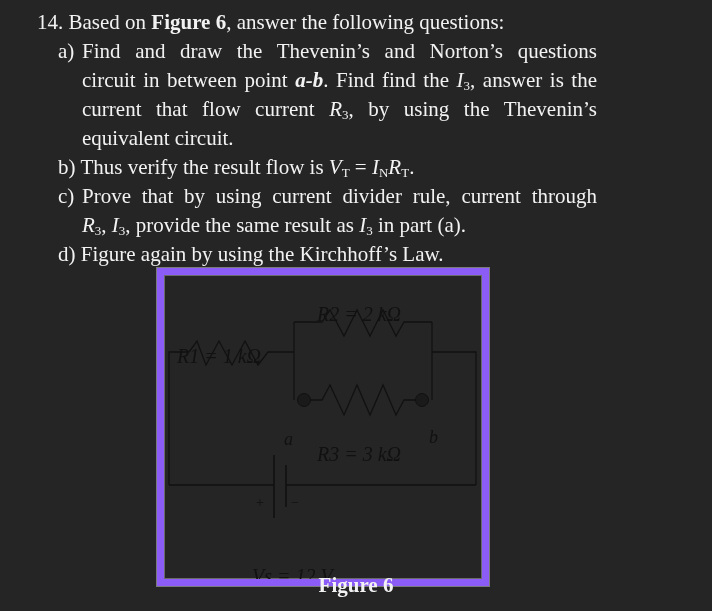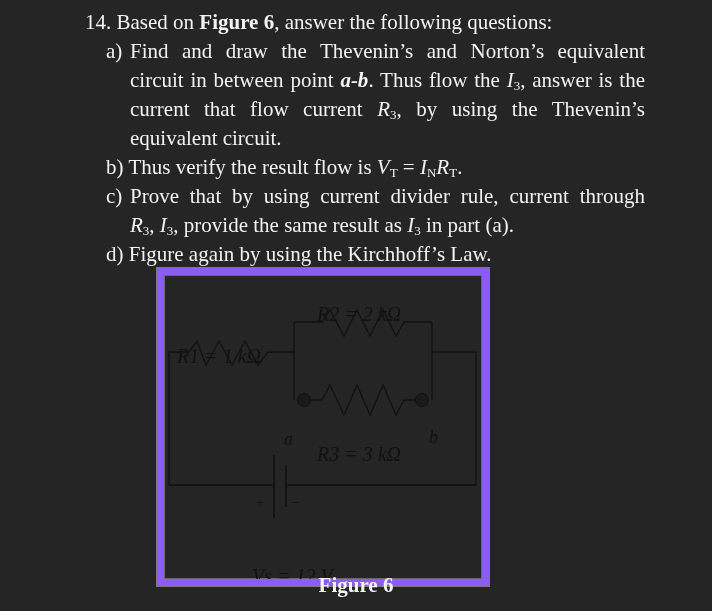--- a/index.html
+++ b/index.html
@@ -4,21 +4,21 @@
 <style>
   html, body { margin: 0; padding: 0; }
   body {
     width: 712px; height: 611px;
     background: #252525;
     overflow: hidden;
     font-family: "Liberation Serif", "DejaVu Serif", serif;
     color: #f2f2f2;
     position: relative;
   }
-  .q { position: absolute; font-size: 21px; line-height: 29px; white-space: nowrap; margin-left: 48px; }
+  .q { position: absolute; font-size: 21px; line-height: 29px; white-space: nowrap; }
   .q i { }
   .q b { font-weight: bold; }
   sub { font-size: 13px; vertical-align: -3px; line-height: 0; }
   .just { text-align: justify; text-align-last: justify; }
   .figure-frame {
     position: absolute; left: 157px; top: 268px;
     width: 318px; height: 304px;
     border: 7px solid #8b5cf6;
     outline: 1px solid #7a7a7a;
     box-shadow: inset 0 0 0 1px #6a6a6a;
@@ -33,23 +33,23 @@
 </style>
 </head>
 <body>
 
 <div class="q" style="left:37px; top:8px;">
   <span>14.</span>
   <span>Based on </span><b>Figure 6</b><span>, answer the following questions:</span>
 </div>
 
 <div class="q" style="left:58px; top:37px;">a)</div>
-<div class="q just" style="left:82px; top:37px; width:515px;">Find and draw the Thevenin’s and Norton’s equivalent</div>
+<div class="q just" style="left:82px; top:37px; width:515px;">Find and draw the Thevenin’s and Norton’s questions</div>
 <div class="q just" style="left:82px; top:66px; width:515px;">
-  <span>circuit in between point </span><b><i>a-b</i></b><span>. Thus flow the </span><i>I</i><sub>3</sub><span>, answer is the</span>
+  <span>circuit in between point </span><b><i>a-b</i></b><span>. Find find the </span><i>I</i><sub>3</sub><span>, answer is the</span>
 </div>
 <div class="q just" style="left:82px; top:95px; width:515px;">
   <span>current that flow current </span><i>R</i><sub>3</sub><span>, by using the Thevenin’s</span>
 </div>
 <div class="q" style="left:82px; top:124px;text-align:center;">equivalent circuit.</div>
 
 <div class="q" style="left:58px; top:153px;">
   <span>b)</span>
   <span>Thus verify the result flow is </span><i>V</i><sub>T</sub><span> = </span><i>I</i><sub>N</sub><i>R</i><sub>T</sub><span>.</span>
 </div>

